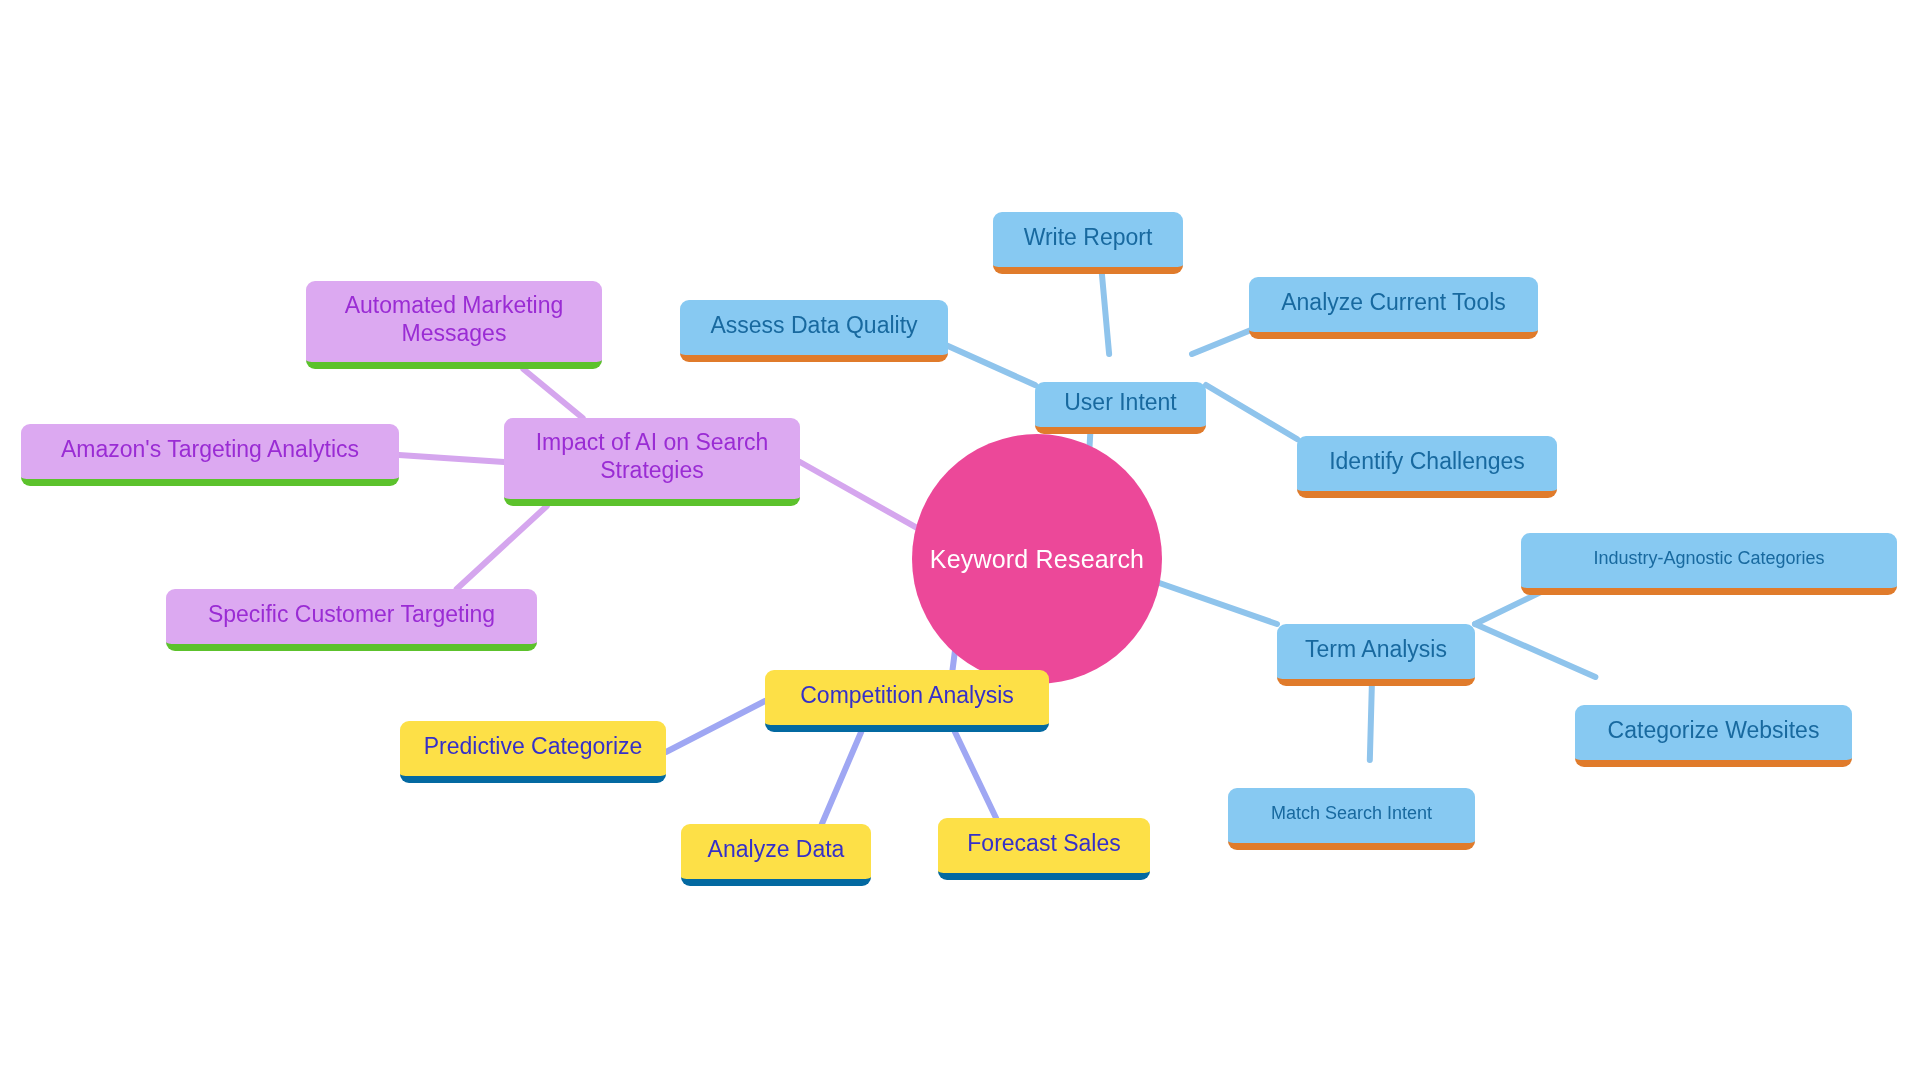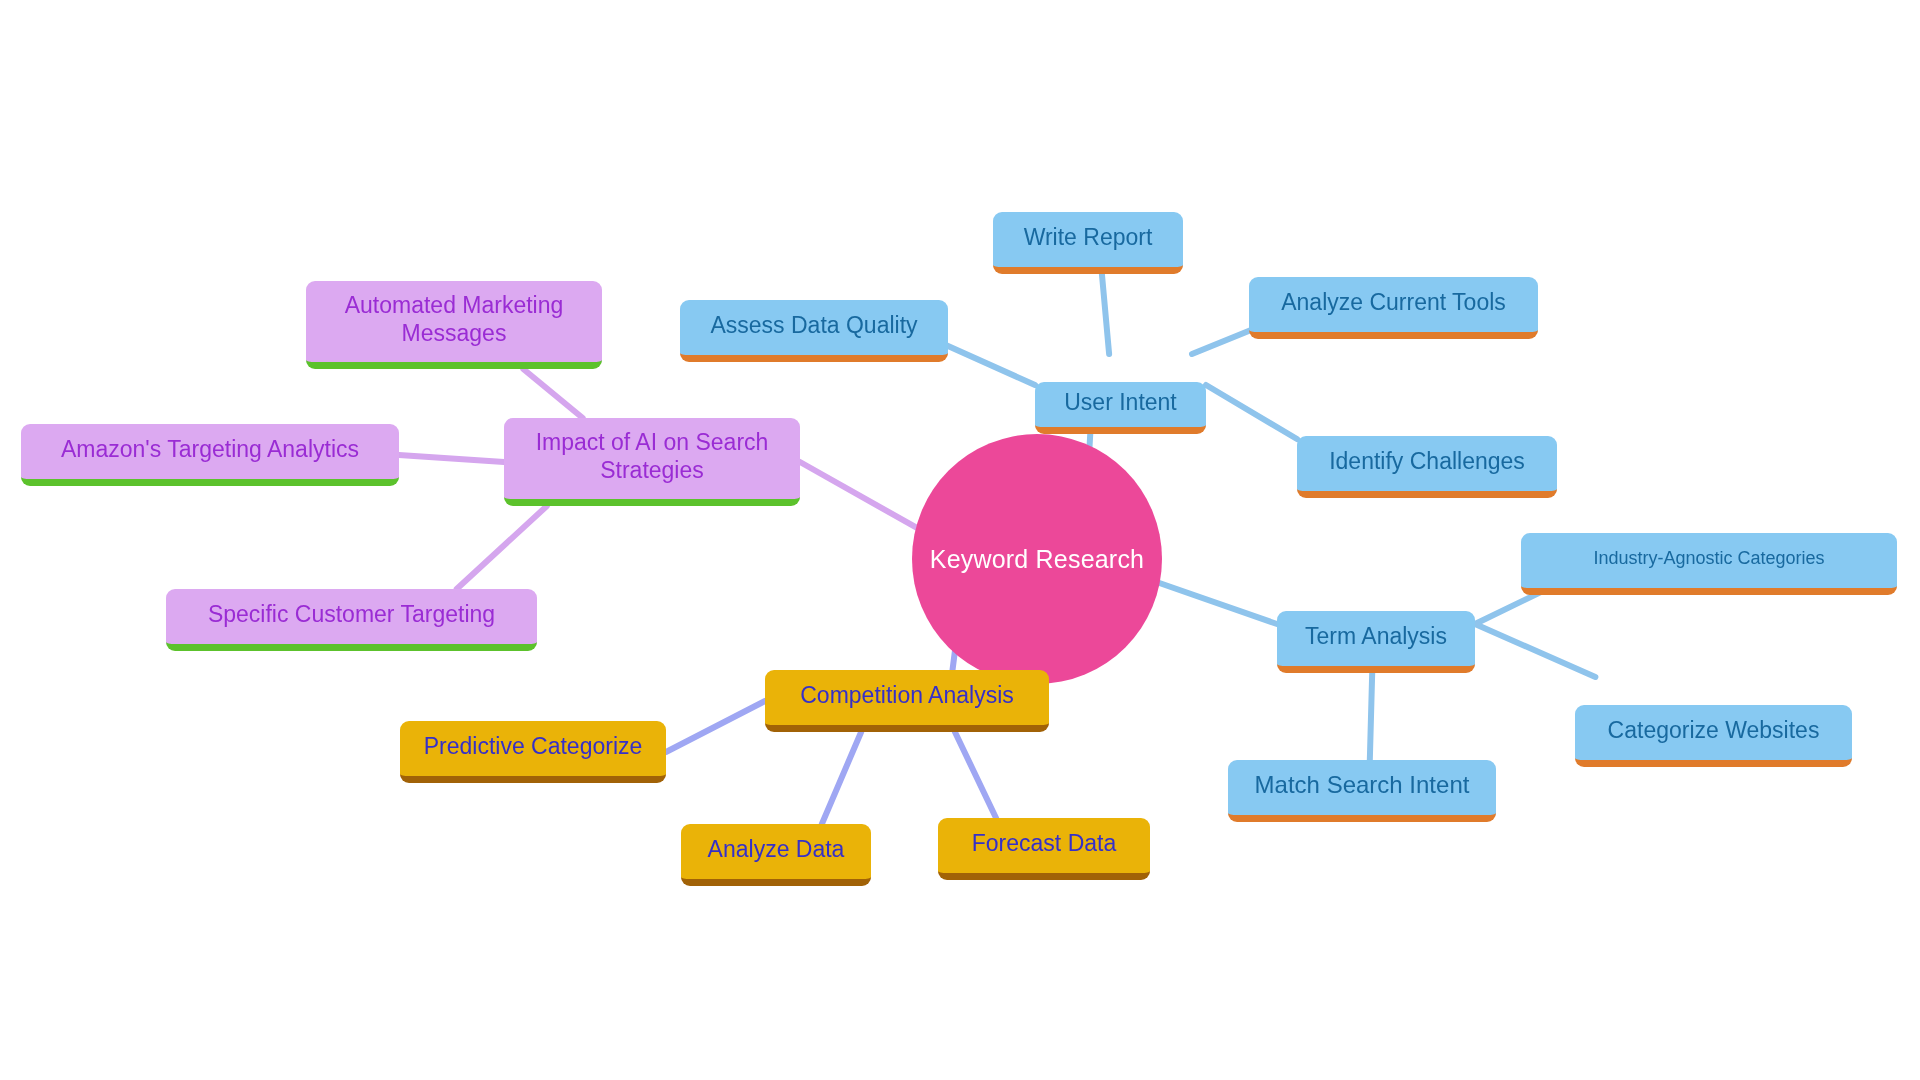--- a/index.html
+++ b/index.html
@@ -40,23 +40,23 @@
     color:#18699F;
     border-bottom:7px solid #E07B2B;
     margin-top:28px;
   }
   .fam-violet{
     background:#DCA9F1;
     color:#9A2CD4;
     border-bottom:7px solid #5CC22C;
   }
   .fam-peri{
-    background:#eab308;
+    background:#fde047;
     color:#3530C9;
-    border-bottom:7px solid #a16207;
+    border-bottom:7px solid #0369a1;
   }
 </style>
 </head>
 <body>
 
 <div id="canvas">
   <svg id="edges" viewBox="0 0 1920 1080" preserveAspectRatio="none">
       <path d="M 1089.3502679655644 449.9108188502013 L 1091.275 416" stroke="#8FC4EC" stroke-width="6" stroke-linecap="round" fill="none"></path>
       <path d="M 1109.125 354 L 1099.375 246" stroke="#8FC4EC" stroke-width="6" stroke-linecap="round" fill="none"></path>
       <path d="M 1035 385 L 921.275 334" stroke="#8FC4EC" stroke-width="6" stroke-linecap="round" fill="none"></path>
@@ -77,27 +77,27 @@
     </svg>
 
   <div id="nodes">
       <div class="root" style="left: 912px; top: 434px; width: 250px; height: 250px;">Keyword Research</div>
       <div class="node fam-blue" style="left: 993px; top: 184px; width: 190px; height: 62px; font-size: 23px;"><span class="lbl">Write Report</span></div>
       <div class="node fam-blue" style="left: 680px; top: 272px; width: 268px; height: 62px; font-size: 23px;"><span class="lbl">Assess Data Quality</span></div>
       <div class="node fam-blue" style="left: 1249px; top: 249px; width: 289px; height: 62px; font-size: 23px;"><span class="lbl">Analyze Current Tools</span></div>
       <div class="node fam-blue" style="left: 1035px; top: 354px; width: 171px; height: 52px; font-size: 23px;"><span class="lbl">User Intent</span></div>
       <div class="node fam-blue" style="left: 1297px; top: 408px; width: 260px; height: 62px; font-size: 23px;"><span class="lbl">Identify Challenges</span></div>
       <div class="node fam-blue" style="left: 1521px; top: 505px; width: 376px; height: 62px; font-size: 18px;"><span class="lbl">Industry-Agnostic Categories</span></div>
-      <div class="node fam-blue" style="left: 1277px; top: 583px; width: 198px; height: 62px; font-size: 23px;"><span class="lbl">Term Analysis</span></div>
+      <div class="node fam-blue" style="left: 1277px; top: 596px; width: 198px; height: 62px; font-size: 23px;"><span class="lbl">Term Analysis</span></div>
       <div class="node fam-blue" style="left: 1575px; top: 677px; width: 277px; height: 62px; font-size: 23px;"><span class="lbl">Categorize Websites</span></div>
-      <div class="node fam-blue" style="left: 1228px; top: 732px; width: 268px; height: 62px; font-size: 24px;"><span class="lbl">Match Search Intent</span></div>
+      <div class="node fam-blue" style="left: 1228px; top: 760px; width: 247px; height: 62px; font-size: 18px;"><span class="lbl">Match Search Intent</span></div>
       <div class="node fam-violet" style="left: 306px; top: 281px; width: 296px; height: 88px; font-size: 23px;"><span class="lbl">Automated Marketing
 Messages</span></div>
       <div class="node fam-violet" style="left: 21px; top: 424px; width: 378px; height: 62px; font-size: 23px;"><span class="lbl">Amazon's Targeting Analytics</span></div>
       <div class="node fam-violet" style="left: 504px; top: 418px; width: 296px; height: 88px; font-size: 23px;"><span class="lbl">Impact of AI on Search
 Strategies</span></div>
       <div class="node fam-violet" style="left: 166px; top: 589px; width: 371px; height: 62px; font-size: 23px; text-align: center;"><span class="lbl">Specific Customer Targeting</span></div>
       <div class="node fam-peri" style="left: 765px; top: 670px; width: 284px; height: 62px; font-size: 23px;"><span class="lbl">Competition Analysis</span></div>
       <div class="node fam-peri" style="left: 400px; top: 721px; width: 266px; height: 62px; font-size: 23px;"><span class="lbl">Predictive Categorize</span></div>
       <div class="node fam-peri" style="left: 681px; top: 824px; width: 190px; height: 62px; font-size: 23px;"><span class="lbl">Analyze Data</span></div>
-      <div class="node fam-peri" style="left: 938px; top: 818px; width: 212px; height: 62px; font-size: 23px;"><span class="lbl">Forecast Data</span></div>
+      <div class="node fam-peri" style="left: 938px; top: 818px; width: 212px; height: 62px; font-size: 23px;"><span class="lbl">Forecast Sales</span></div>
     </div>
 </div>
 
 </body></html>

